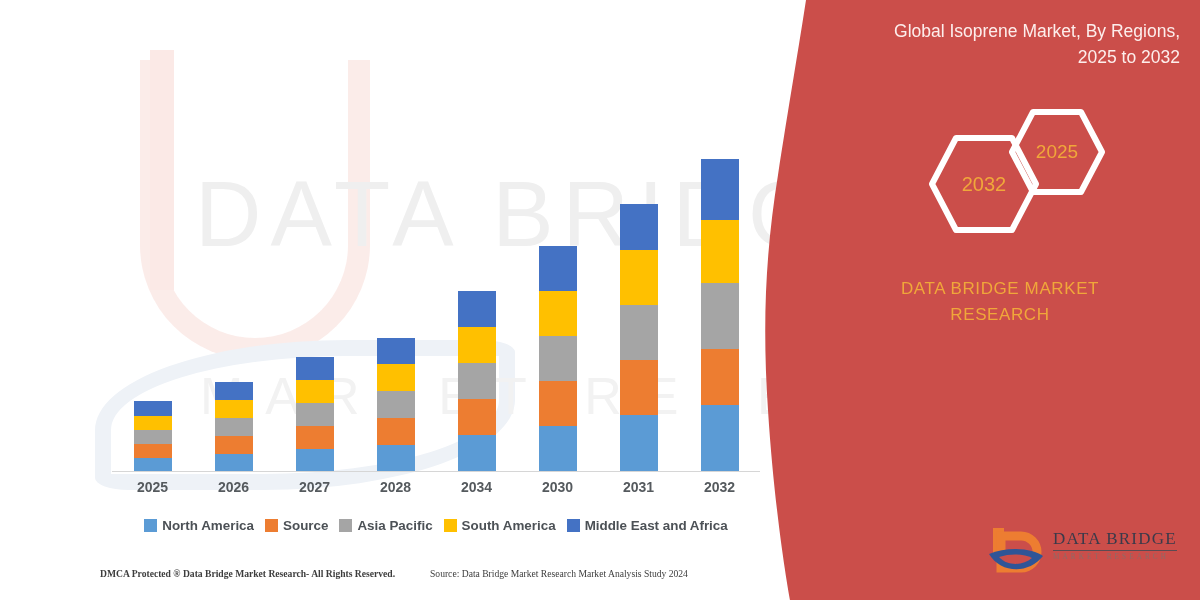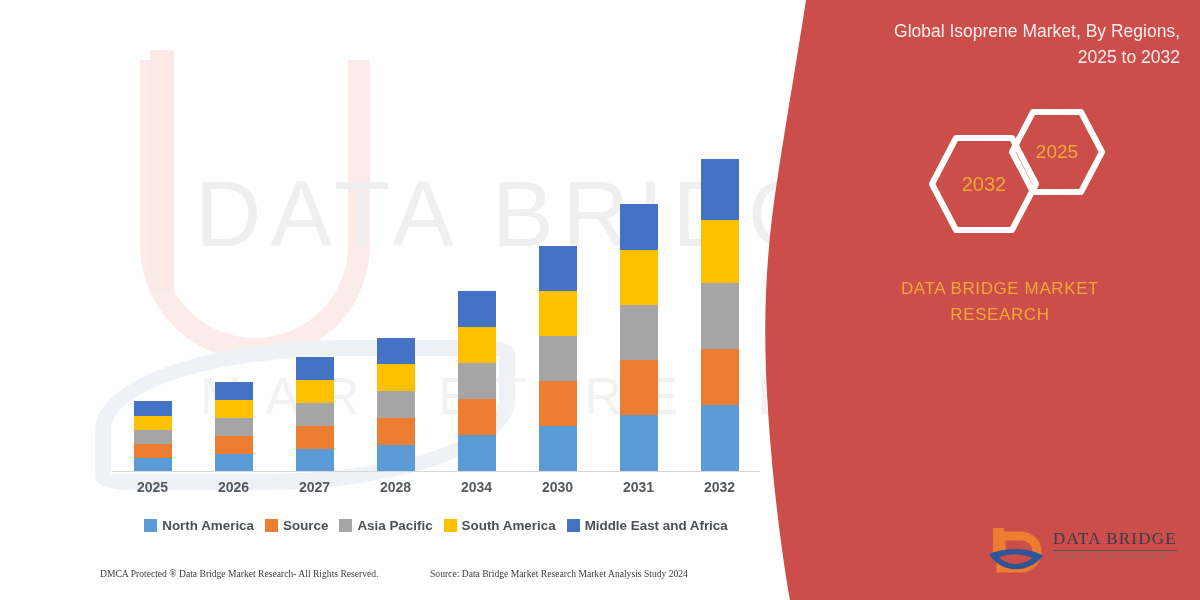--- a/index.html
+++ b/index.html
@@ -113,20 +113,21 @@
   }
   .leg{display:flex;align-items:center;gap:5px;}
   .swatch{width:13px;height:13px;display:inline-block;}
   .leglab{font-size:13.4px;font-weight:bold;color:#4c5156;white-space:nowrap;}
 
   
   .footer{position:absolute;left:0;top:568px;width:800px;height:22px;}
   .foot-l{
     position:absolute;left:100px;top:0;font-size:9.6px;color:#3d3d3d;
     font-family:"Liberation Serif",serif;
+    font-weight:bold;
   }
   .foot-r{
     position:absolute;left:430px;top:0;font-size:9.6px;color:#3d3d3d;
     font-family:"Liberation Serif",serif;
   }
 </style>
 </head>
 <body>
 
 <div id="root">

